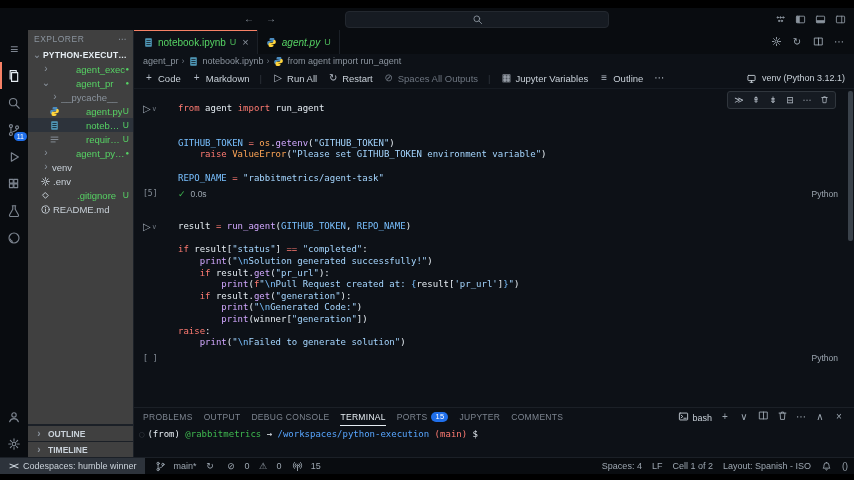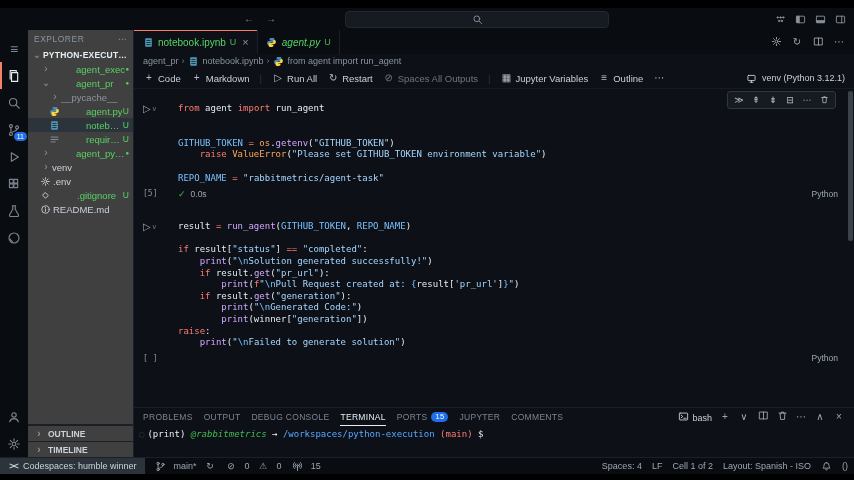--- a/index.html
+++ b/index.html
@@ -93,21 +93,21 @@
   
   .panel{height:49px;border-top:1px solid #1b2027;display:flex;flex-direction:column;background:#0d1117;}
   .panel-header{height:17px;display:flex;align-items:center;gap:11px;padding:0 9px;font-size:8.5px;color:#7d8590;}
   .panel-tab{height:100%;display:flex;align-items:center;gap:4px;cursor:pointer;letter-spacing:.3px;}
   .panel-tab.active{color:#e6edf3;border-bottom:1px solid #e6edf3;}
   .badge-pill{background:#1f6feb;color:#fff;border-radius:7px;padding:0 4px;font-size:7.5px;height:10px;
               line-height:10px;}
   .panel-actions{margin-left:auto;display:flex;align-items:center;gap:7px;color:#9da7b1;font-size:9px;}
   .shell{display:flex;align-items:flex-end;gap:3px;color:#c9d1d9;cursor:pointer;}
   .terminal{flex:1;padding:4px 0 0 5px;font-family:"DejaVu Sans Mono",monospace;font-size:9px;}
-  .t-pl{color:#e6edf3;}.t-green{color:#3fb950;font-style:italic;}.t-blue{color:#58a6ff;}.t-red{color:#ff7b72;}
+  .t-pl{color:#e6edf3;}.t-green{color:#3fb950;}.t-blue{color:#58a6ff;}.t-red{color:#ff7b72;}
   .t-deco{color:#30363d;margin-right:3px;}
 
   
   .statusbar{height:16px;background:#090c10;border-top:1px solid #1b2027;display:flex;align-items:center;
              font-size:9px;color:#9da7b1;padding-right:6px;}
   .sb-item{display:flex;align-items:center;gap:8px;margin-left:10px;cursor:pointer;white-space:nowrap;}
   .sb-item .ic{width:11px;height:11px;font-size:9px;}
   .sb-chip{margin-left:0;background:#2d333b;color:#c9d1d9;height:100%;padding:0 8px;display:flex;
            align-items:center;gap:4px;}
   .sb-right{margin-left:auto;display:flex;align-items:center;}
@@ -590,21 +590,21 @@
               <span><span class="ic">
                   <svg viewBox="0 0 16 16">
                     <path d="M3 4.5h10M6.5 4.5V3h3v1.5M4.5 4.5l.7 9.2h5.6l.7-9.2"></path>
                   </svg>
                 </span></span>
               <span><span class="ic">⋯</span></span>
               <span><span class="ic">∧</span></span>
               <span><span class="ic">×</span></span>
             </span>
         </div>
-        <div class="terminal" id="terminal"><span class="t-deco">○</span><span class="t-pl">(print) </span><span class="t-green">@rabbitmetrics</span><span class="t-pl"> → </span><span class="t-blue">/workspaces/python-execution</span><span class="t-red"> (main)</span><span class="t-pl"> $</span><span> </span></div>
+        <div class="terminal" id="terminal"><span class="t-deco">○</span><span class="t-pl">(from) </span><span class="t-green">@rabbitmetrics</span><span class="t-pl"> → </span><span class="t-blue">/workspaces/python-execution</span><span class="t-red"> (main)</span><span class="t-pl"> $</span><span> </span></div>
       </div>
     </div>
   </div>
 
   <div class="statusbar">
     <span style="display:flex;align-items:center;height:100%" id="status-left">
         <span class="sb-item sb-chip">
           <span class="ic remote-gl">&gt;&lt;</span>
           <span>Codespaces: humble winner</span>
         </span>

